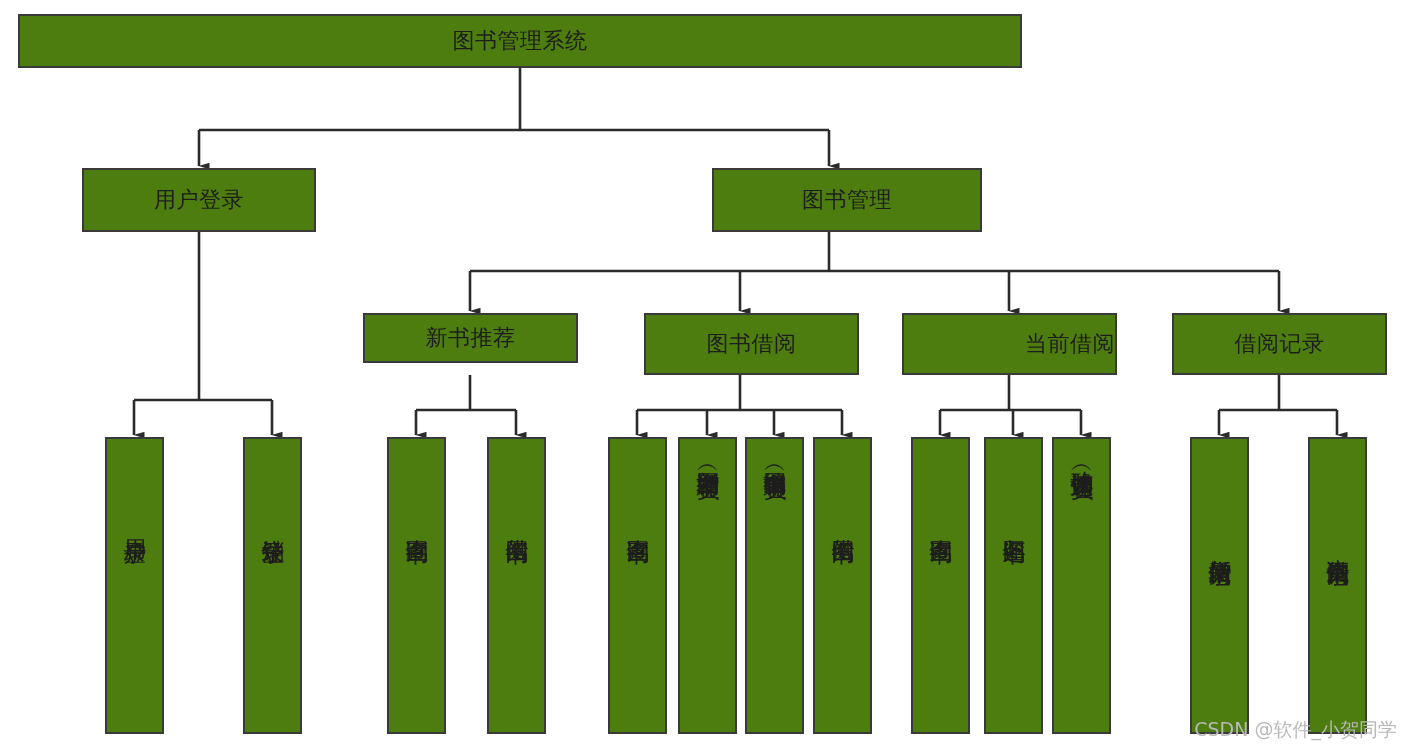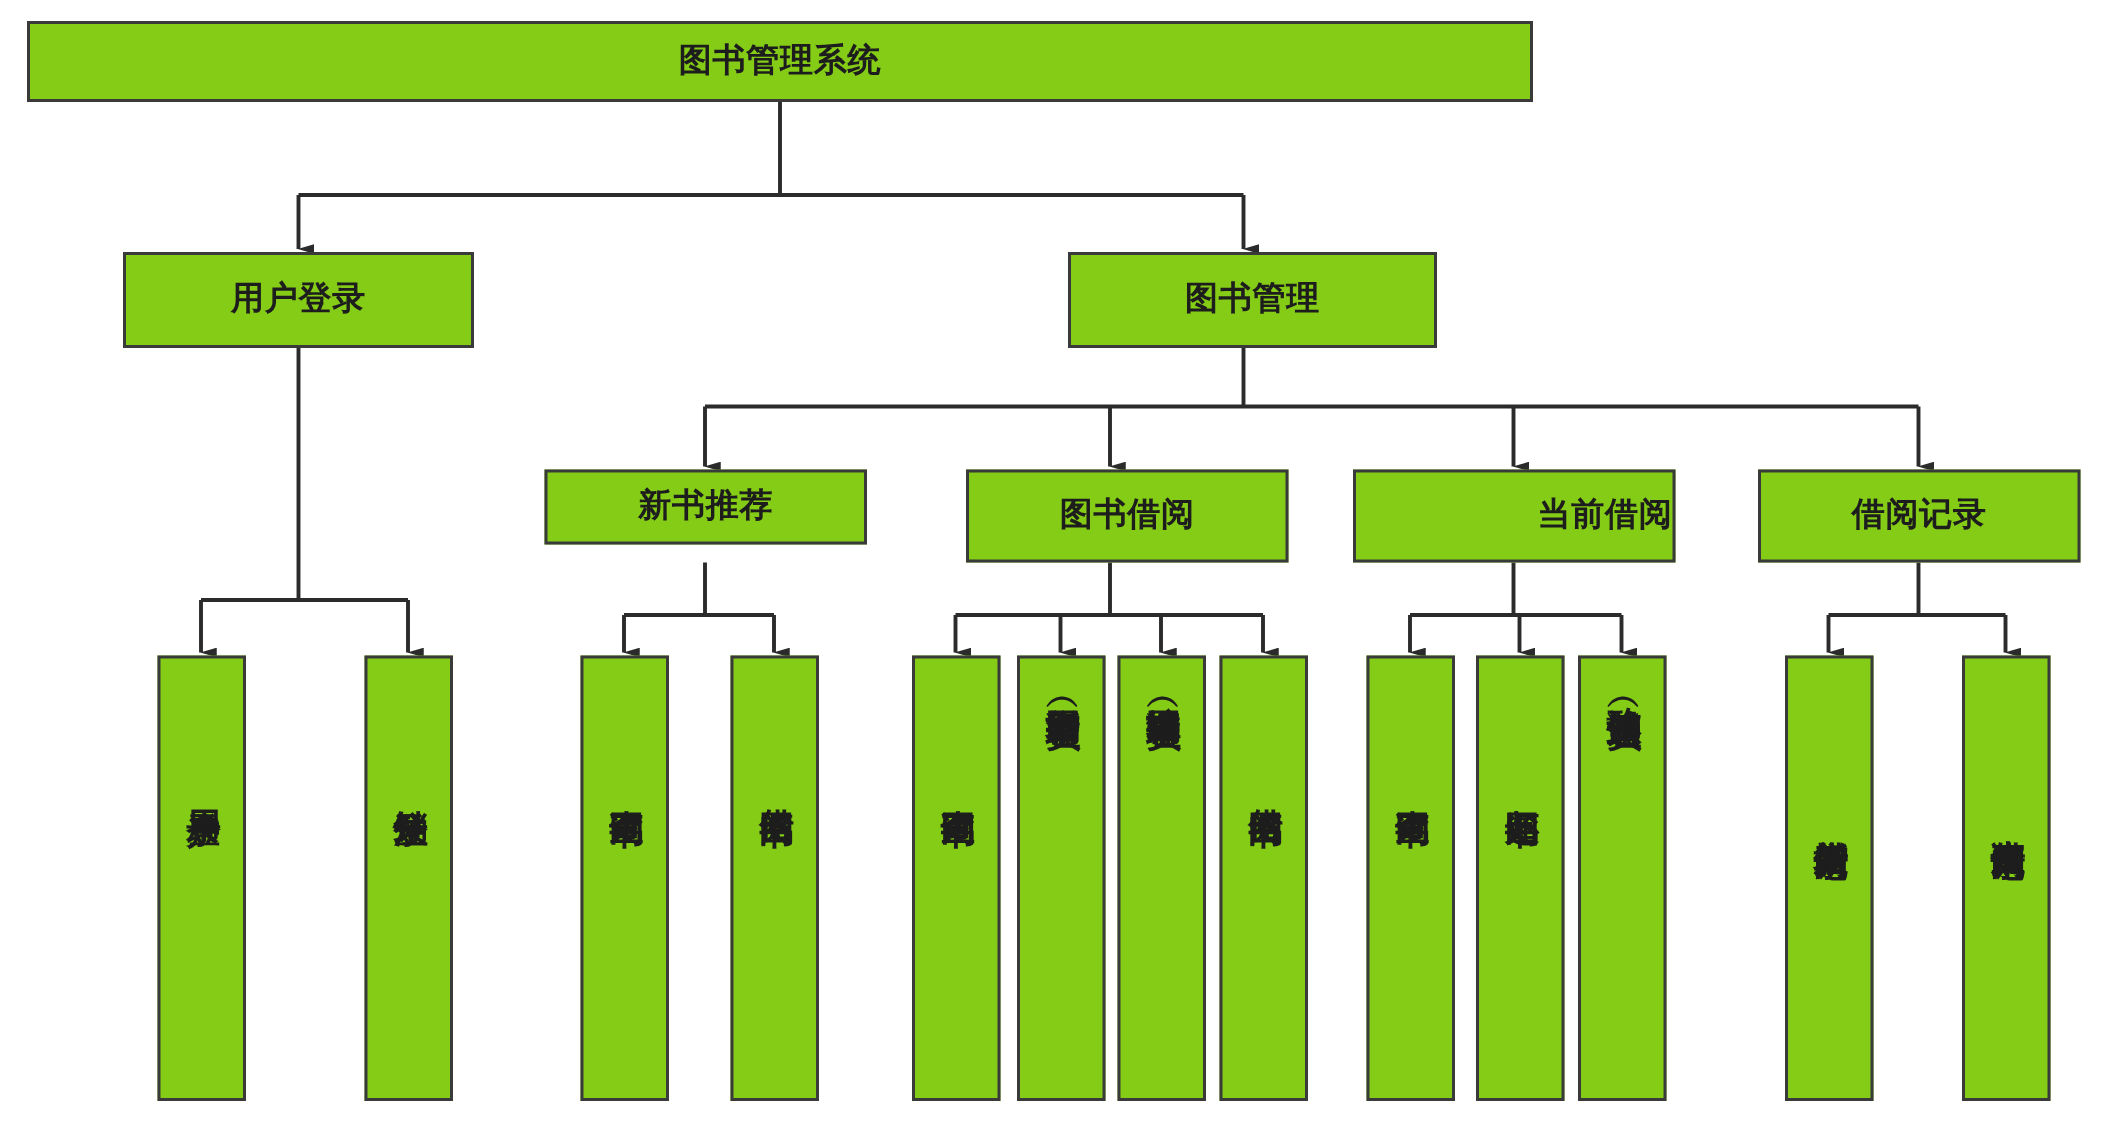--- a/index.html
+++ b/index.html
@@ -20,27 +20,26 @@
   #wires {
     position: absolute;
     left: 0;
     top: 0;
     width: 1405px;
     height: 747px;
   }
   .node {
     position: absolute;
     box-sizing: border-box;
-    background: #84cc16;
+    background: #4d7c0f;
     border: 2px solid #3a3a3a;
     display: flex;
     align-items: center;
     justify-content: center;
     color: #1d1d1d;
-    font-weight: bold;
   }
   .node .label {
     display: block;
     text-align: center;
     line-height: 1.18;
     white-space: nowrap;
   }
   .node.horizontal .label {
     font-size: 22px;
     letter-spacing: 0.5px;
@@ -125,21 +124,21 @@
       </g>
   </svg>
 
   <div id="nodes-layer">
       <div class="node horizontal root" style="left: 18px; top: 14px; width: 1004px; height: 54px;">
         <span class="label">图书管理系统</span>
       </div>
       <div class="node horizontal" style="left: 82px; top: 168px; width: 234px; height: 64px;">
         <span class="label">用户登录</span>
       </div>
-      <div class="node horizontal" style="left: 712px; top: 168px; width: 246px; height: 64px;">
+      <div class="node horizontal" style="left: 712px; top: 168px; width: 270px; height: 64px;">
         <span class="label">图书管理</span>
       </div>
       <div class="node horizontal" style="left: 363px; top: 313px; width: 215px; height: 50px;">
         <span class="label">新书推荐</span>
       </div>
       <div class="node horizontal" style="left: 644px; top: 313px; width: 215px; height: 62px;">
         <span class="label">图书借阅</span>
       </div>
       <div class="node horizontal" style="left: 902px; top: 313px; width: 215px; height: 62px; justify-content: flex-end;">
         <span class="label">当前借阅</span>
@@ -181,14 +180,15 @@
         <span class="label">确认归还（管理员）</span>
       </div>
       <div class="node vertical mid2" style="left: 1190px; top: 437px; width: 59px; height: 297px;">
         <span class="label">新增借阅记录</span>
       </div>
       <div class="node vertical mid2" style="left: 1308px; top: 437px; width: 59px; height: 297px;">
         <span class="label">查询借阅记录</span>
       </div>
     </div>
 
+  <div class="watermark">CSDN @软件_小贺同学</div>
 
 </div>
 
 </body></html>

